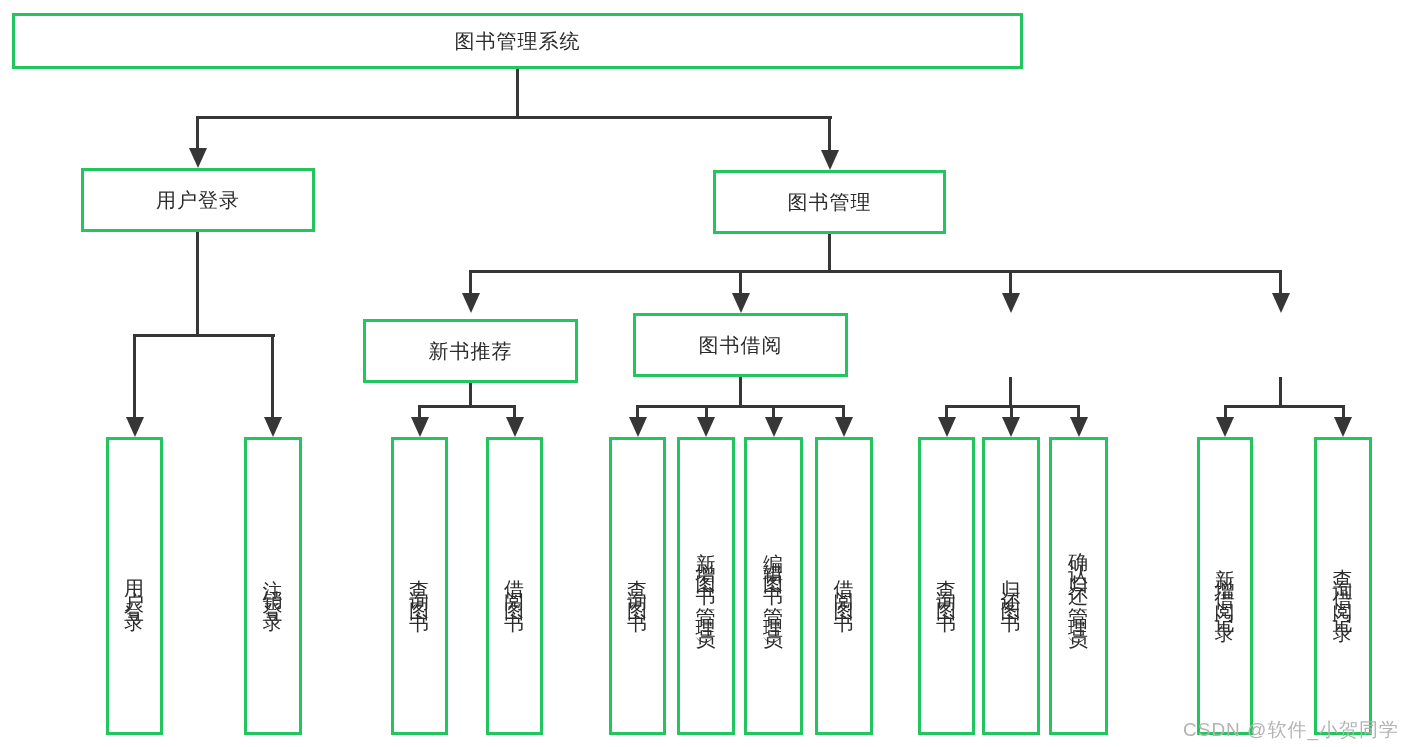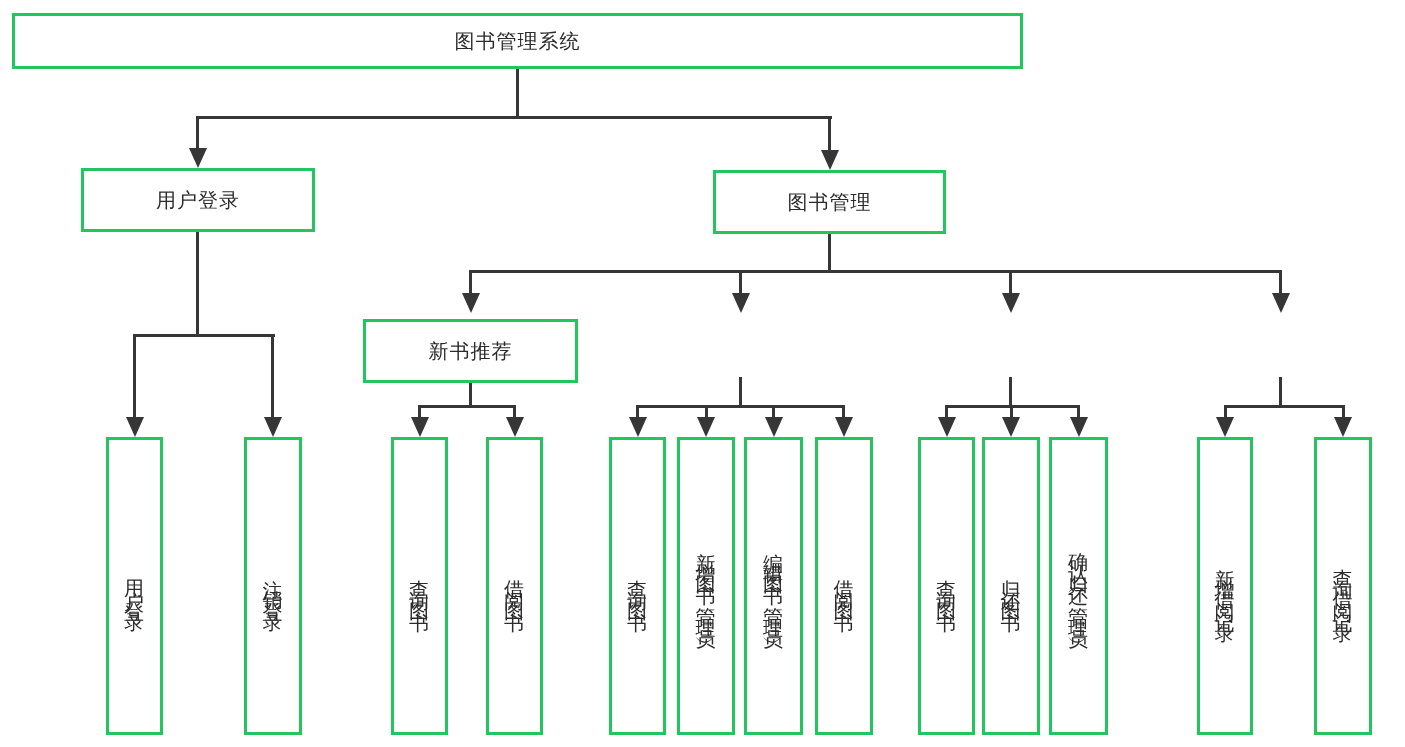--- a/index.html
+++ b/index.html
@@ -97,20 +97,21 @@
   <div class="arr" style="left:1334px;top:417px;"></div>
 
   <div class="box" style="left:12px;top:13px;width:1011px;height:56px;">图书管理系统</div>
 
   <div class="box" style="left:81px;top:168px;width:234px;height:64px;">用户登录</div>
 
   <div class="box" style="left:713px;top:170px;width:233px;height:64px;">图书管理</div>
 
   <div class="box" style="left:363px;top:313px;width:215px;height:64px;margin-top:6px;">新书推荐</div>
 
+  <div class="box" style="left:633px;top:313px;width:215px;height:64px;">图书借阅</div>
 
 
 
   <div class="box vbox" style="left:106px;top:437px;width:57px;height:298px;">用户登录</div>
 
   <div class="box vbox" style="left:244px;top:437px;width:58px;height:298px;">注销登录</div>
 
   <div class="box vbox" style="left:391px;top:437px;width:57px;height:298px;">查询图书</div>
 
   <div class="box vbox" style="left:486px;top:437px;width:57px;height:298px;">借阅图书</div>
@@ -126,14 +127,15 @@
   <div class="box vbox" style="left:918px;top:437px;width:57px;height:298px;">查询图书</div>
 
   <div class="box vbox" style="left:982px;top:437px;width:58px;height:298px;">归还图书</div>
 
   <div class="box vbox" style="left:1049px;top:437px;width:59px;height:298px;">确认归还（管理员）</div>
 
   <div class="box vbox" style="left:1197px;top:437px;width:56px;height:298px;">新增借阅记录</div>
 
   <div class="box vbox" style="left:1314px;top:437px;width:58px;height:298px;">查询借阅记录</div>
 
+  <div class="watermark">CSDN @软件_小贺同学</div>
 
 </div>
 
 </body></html>

